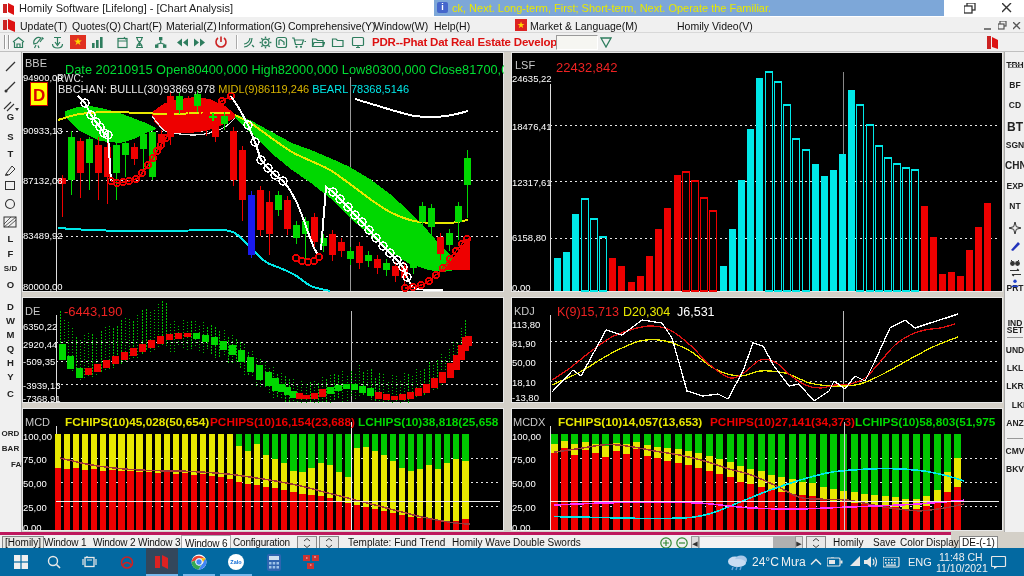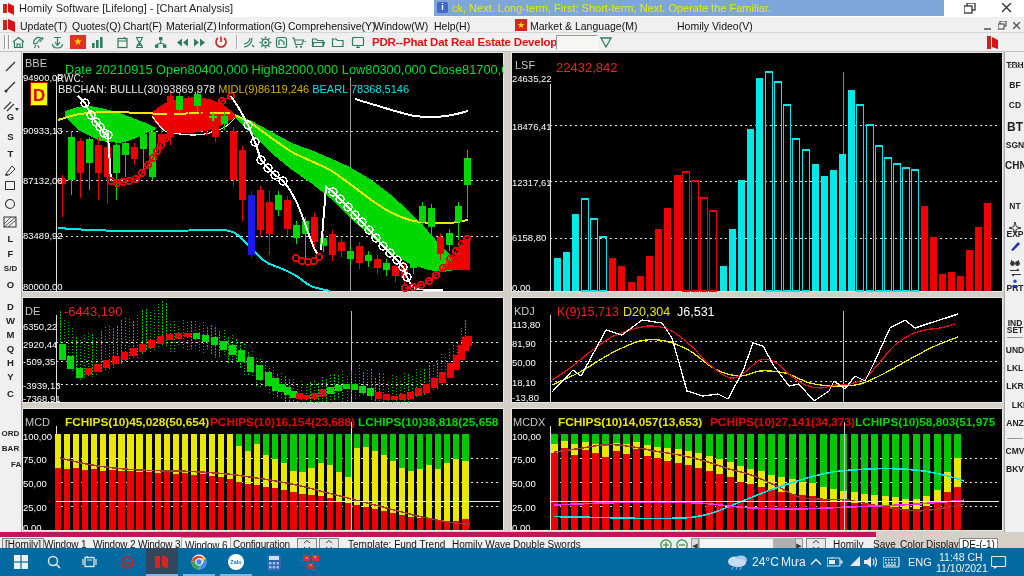--- a/index.html
+++ b/index.html
@@ -181,21 +181,21 @@
       <path d="M1,11 L13,1 M1,8 L8,1 M5,11 L13,4" stroke="#333" stroke-width="0.8"></path>
     </svg>
   </div>
 <div class="abs" style="left:1004px;top:52px;width:20px;height:480px;background:#f0f0f0;border-left:1px solid #aaa;">
     <span class="abs" style="left:0;top:8px;width:20px;text-align:center;font-size:8.5px;font-weight:bold;color:#222;">TBH</span>
     <span class="abs" style="left:0;top:28px;width:20px;text-align:center;font-size:8.5px;font-weight:bold;color:#222;">BF</span>
     <span class="abs" style="left:0;top:48px;width:20px;text-align:center;font-size:8.5px;font-weight:bold;color:#222;">CD</span>
     <span class="abs" style="left:0;top:68px;width:20px;text-align:center;font-size:12px;font-weight:bold;color:#222;">BT</span>
     <span class="abs" style="left:0;top:88px;width:20px;text-align:center;font-size:8.5px;font-weight:bold;color:#222;">SGN</span>
     <span class="abs" style="left:0;top:108px;width:20px;text-align:center;font-size:10px;font-weight:bold;color:#222;">CHN</span>
-    <span class="abs" style="left:0;top:129px;width:20px;text-align:center;font-size:8.5px;font-weight:bold;color:#222;margin-top:48px;">EXP</span>
+    <span class="abs" style="left:0;top:129px;width:20px;text-align:center;font-size:8.5px;font-weight:bold;color:#222;">EXP</span>
     <span class="abs" style="left:0;top:149px;width:20px;text-align:center;font-size:8.5px;font-weight:bold;color:#222;">NT</span>
     <span class="abs" style="left:0;top:231px;width:20px;text-align:center;font-size:8.5px;font-weight:bold;color:#222;">PRT</span>
     <span class="abs" style="left:0;top:249px;width:20px;text-align:center;font-size:8.5px;font-weight:bold;color:#222;margin-top:24px;">SET</span>
     <span class="abs" style="left:0;top:266px;width:20px;text-align:center;font-size:8.5px;font-weight:bold;color:#222;">IND</span>
     <span class="abs" style="left:0;top:293px;width:20px;text-align:center;font-size:8.5px;font-weight:bold;color:#222;">UND</span>
     <span class="abs" style="left:0;top:311px;width:20px;text-align:center;font-size:8.5px;font-weight:bold;color:#222;">LKL</span>
     <span class="abs" style="left:0;top:329px;width:20px;text-align:center;font-size:8.5px;font-weight:bold;color:#222;">LKR</span>
     <span class="abs" style="left:0;top:348px;width:32px;text-align:center;font-size:8.5px;font-weight:bold;color:#222;">LKM</span>
     <span class="abs" style="left:0;top:366px;width:20px;text-align:center;font-size:8.5px;font-weight:bold;color:#222;">ANZ</span>
     <span class="abs" style="left:0;top:394px;width:20px;text-align:center;font-size:8.5px;font-weight:bold;color:#222;">CMV</span>
@@ -933,21 +933,21 @@
       <text x="2" y="18" font-family="Liberation Sans, sans-serif" font-size="11" fill="#c8c8c8">MCDX</text>
       <text x="47" y="18" font-family="Liberation Sans, sans-serif" font-size="11.8" font-weight="bold" fill="#e8e800">FCHIPS(10)14,057(13,653)</text>
       <text x="199" y="18" font-family="Liberation Sans, sans-serif" font-size="11.8" font-weight="bold" fill="#ee0000">PCHIPS(10)27,141(34,373)</text>
       <text x="344" y="18" font-family="Liberation Sans, sans-serif" font-size="11.8" font-weight="bold" fill="#00d800">LCHIPS(10)58,803(51,975</text>
       <text x="1" y="32" font-family="Liberation Sans, sans-serif" font-size="9.5" fill="#fff">100,00</text>
       <text x="1" y="55" font-family="Liberation Sans, sans-serif" font-size="9.5" fill="#fff">75,00</text>
       <text x="1" y="79" font-family="Liberation Sans, sans-serif" font-size="9.5" fill="#fff">50,00</text>
       <text x="1" y="103" font-family="Liberation Sans, sans-serif" font-size="9.5" fill="#fff">25,00</text>
       <text x="1" y="123" font-family="Liberation Sans, sans-serif" font-size="9.5" fill="#fff">0,00</text>
     </svg></div>
-<div class="abs" style="left:0;top:532px;width:876px;height:16px;background:#f0f0f0;border-top:5px solid #be185d;font-size:10px;color:#111;">
+<div class="abs" style="left:0;top:532px;width:951px;height:16px;background:#f0f0f0;border-top:3px solid #be185d;font-size:10px;color:#111;">
     <span class="abs" style="left:2px;top:1px;border:1px solid #888;padding:0 2px;font-size:10px;background:#e8e8e4;">[Homily]</span>
     <span class="abs" style="left:44px;top:2px;letter-spacing:-0.2px;">Window 1</span>
     <span class="abs" style="left:93px;top:2px;letter-spacing:-0.2px;">Window 2</span>
     <span class="abs" style="left:138px;top:2px;letter-spacing:-0.2px;">Window 3</span>
     <span class="abs" style="left:233px;top:2px;letter-spacing:-0.2px;">Configuration</span>
     <span class="abs" style="left:181px;top:0px;background:#fafafa;border:1px solid #aaa;border-bottom:none;padding:0 3px;height:16px;line-height:15px;letter-spacing:-0.2px;">Window 6</span>
     <span class="abs" style="left:297px;top:1px;width:20px;height:13px;border:1px solid #888;background:#e8e8e8;"></span>
     <svg class="abs" style="left:303px;top:3px" width="8" height="10">
       <path d="M1,3 L4,0.5 L7,3 M1,7 L4,9.5 L7,7" fill="none" stroke="#444" stroke-width="1"></path>
     </svg>

